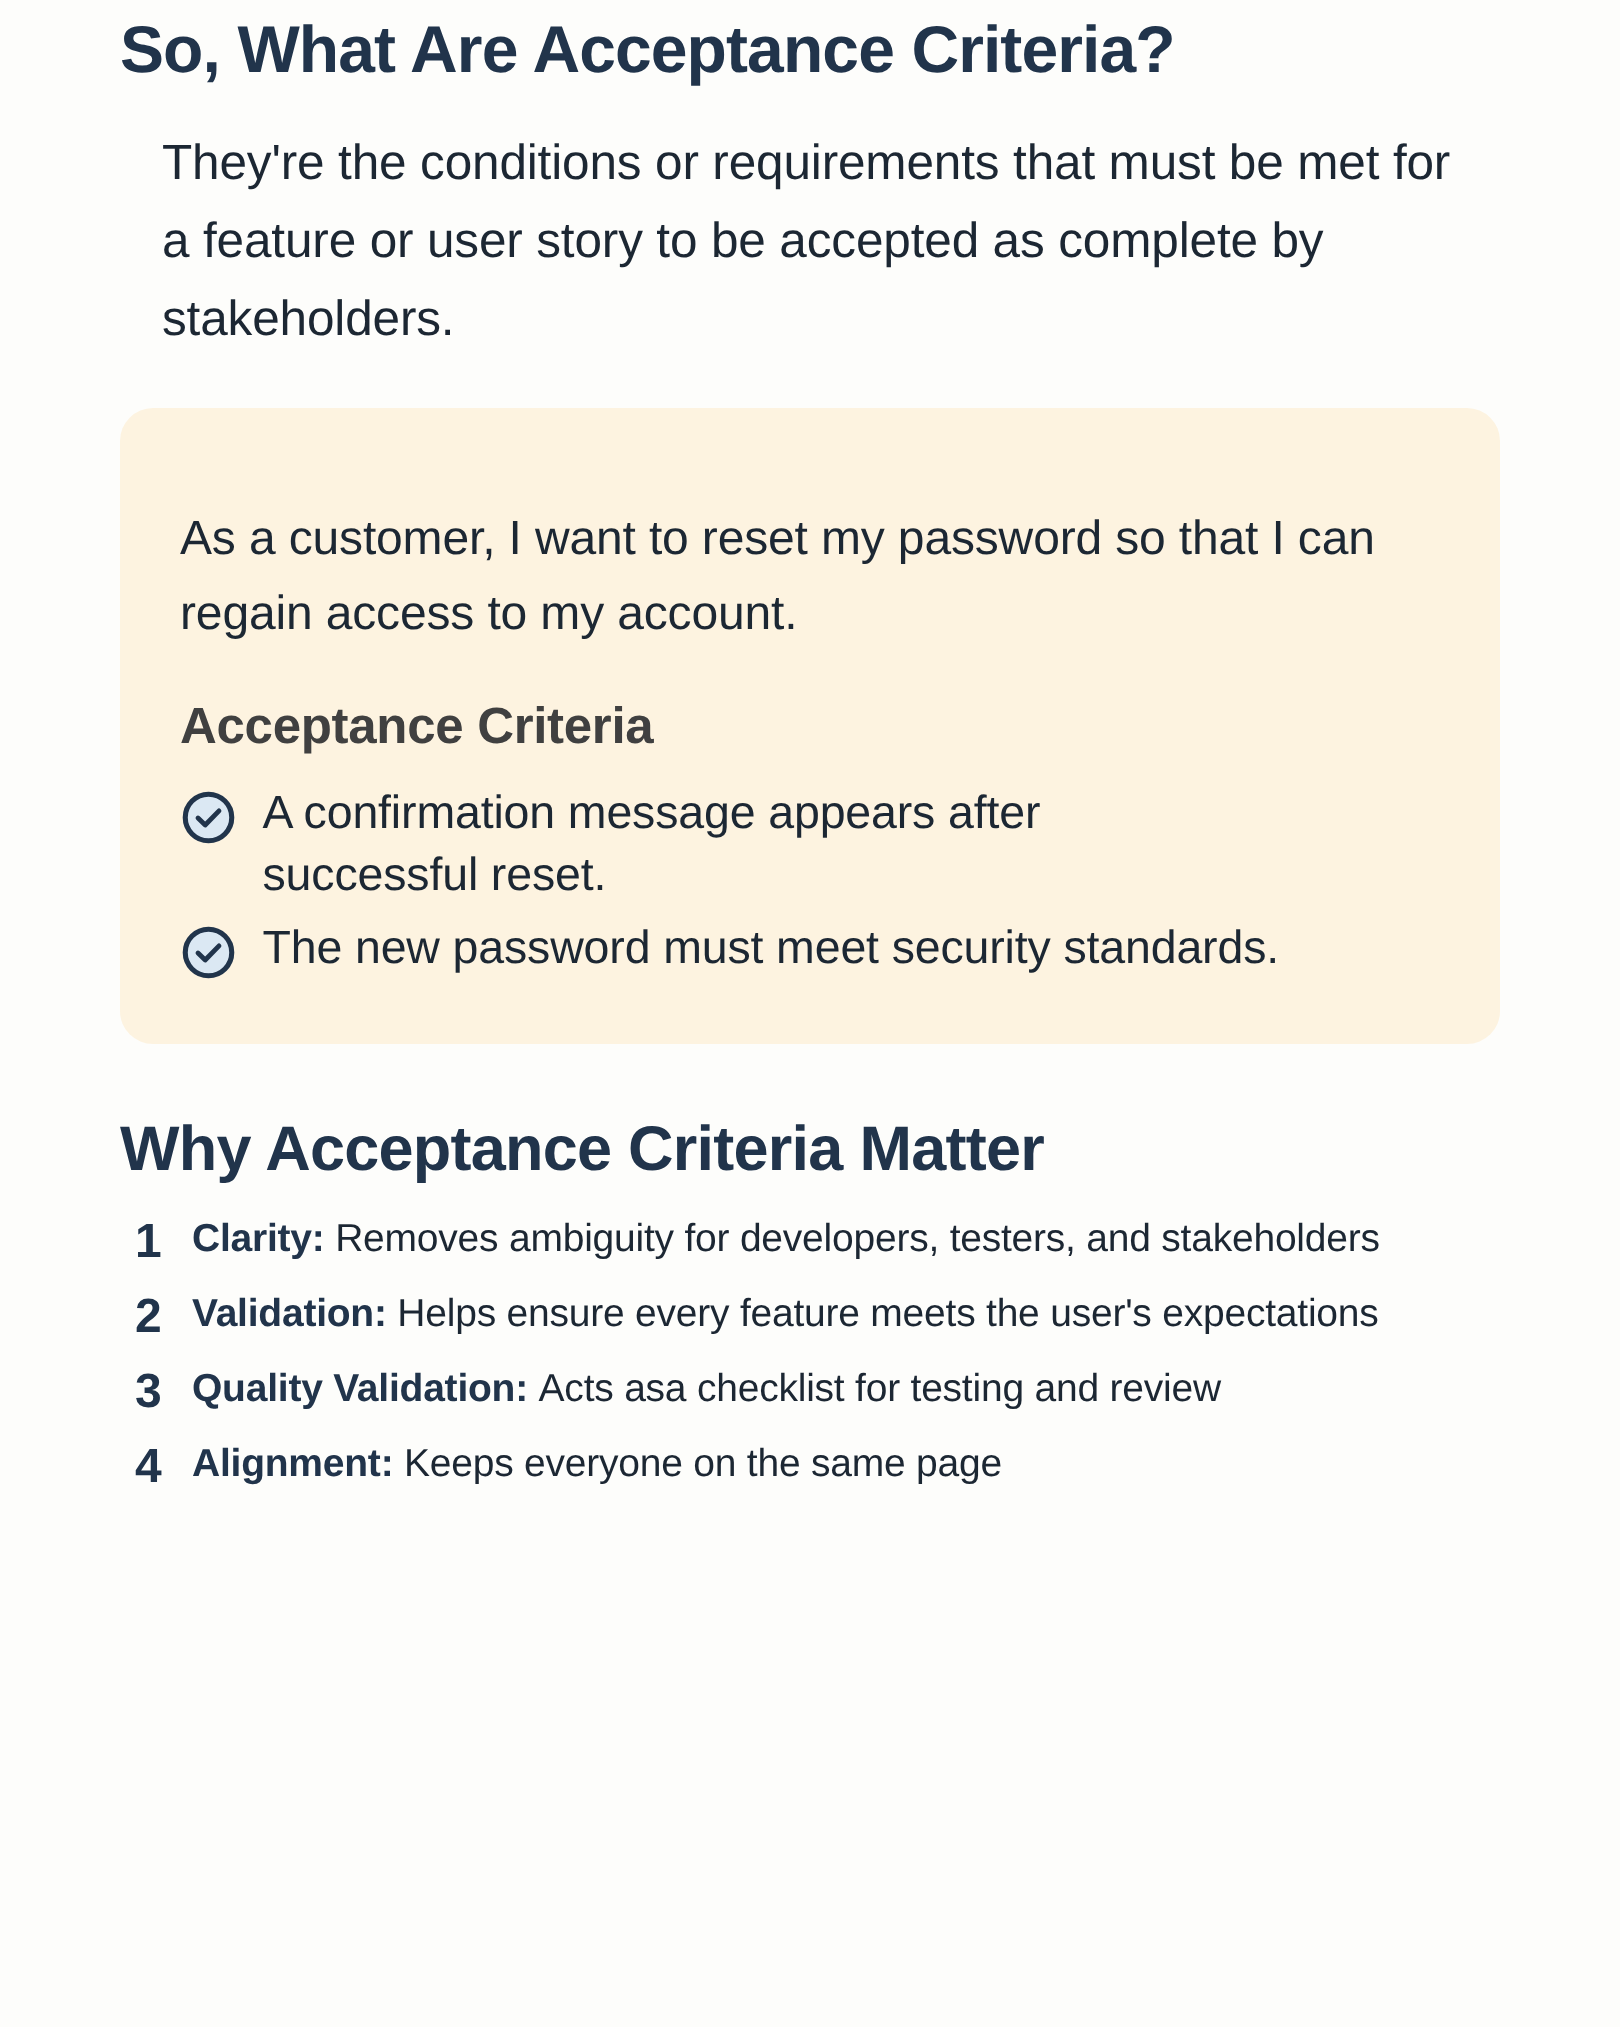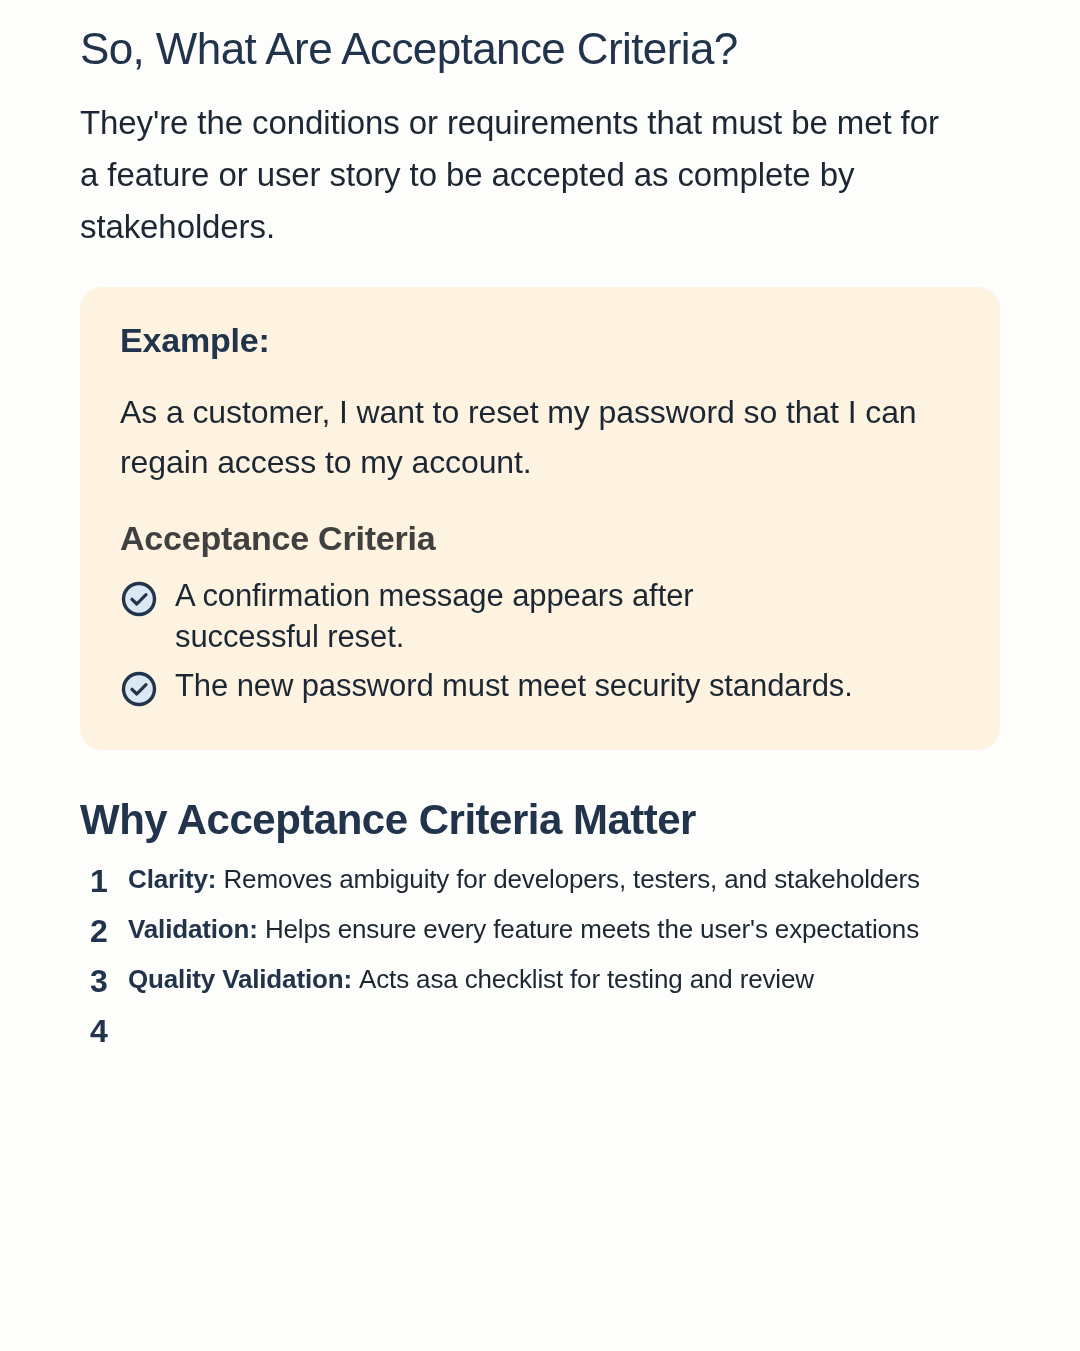--- a/index.html
+++ b/index.html
@@ -15,35 +15,36 @@
   .page {
     position: relative;
     width: 1080px;
     height: 1351px;
     background: #fdfdfb;
     padding: 0 80px;
   }
 
   
   .main-title {
-    padding-top: 23px;
+    padding-top: 8px;
     font-size: 44px;
-    font-weight: 400;
+    font-weight: 700;
     letter-spacing: -0.6px;
     color: #21344b;
     line-height: 1.18;
   }
 
   .intro-paragraph {
     margin-top: 22px;
     font-size: 33px;
     line-height: 1.58;
     color: #1c2733;
     max-width: 880px;
     letter-spacing: -0.1px;
+    margin-left: 28px;
   }
 
   
   .example-card {
     margin-top: 34px;
     width: 920px;
     background: #fdf3e0;
     border-radius: 22px;
     padding: 34px 40px 36px 40px;
   }
@@ -147,21 +148,20 @@
 <body>
 
 <div class="page">
 
   <h1 class="main-title">So, What Are Acceptance Criteria?</h1>
 
   <p class="intro-paragraph">They're the conditions or requirements that must be met for a feature or user story to be accepted as complete by stakeholders.</p>
 
   <section class="example-card">
 
-    <div class="example-label">Example:</div>
 
     <p class="example-story">As a customer, I want to reset my password so that I can regain access to my account.</p>
 
     <div class="criteria-heading">Acceptance Criteria</div>
 
     <ul class="criteria-list">
 
 
 
       <li class="criteria-item">
@@ -210,17 +210,21 @@
     <li class="reason-item">
       <span class="reason-number">3</span>
       <span class="reason-text">
         <span class="reason-term">Quality Validation: </span>
         <span>Acts asa checklist for testing and review</span>
       </span>
     </li>
 
     <li class="reason-item">
       <span class="reason-number">4</span>
+      <span class="reason-text">
+        <span class="reason-term">Alignment: </span>
+        <span>Keeps everyone on the same page</span>
+      </span>
     </li>
 
   </ol>
 
 </div>
 
 </body></html>

